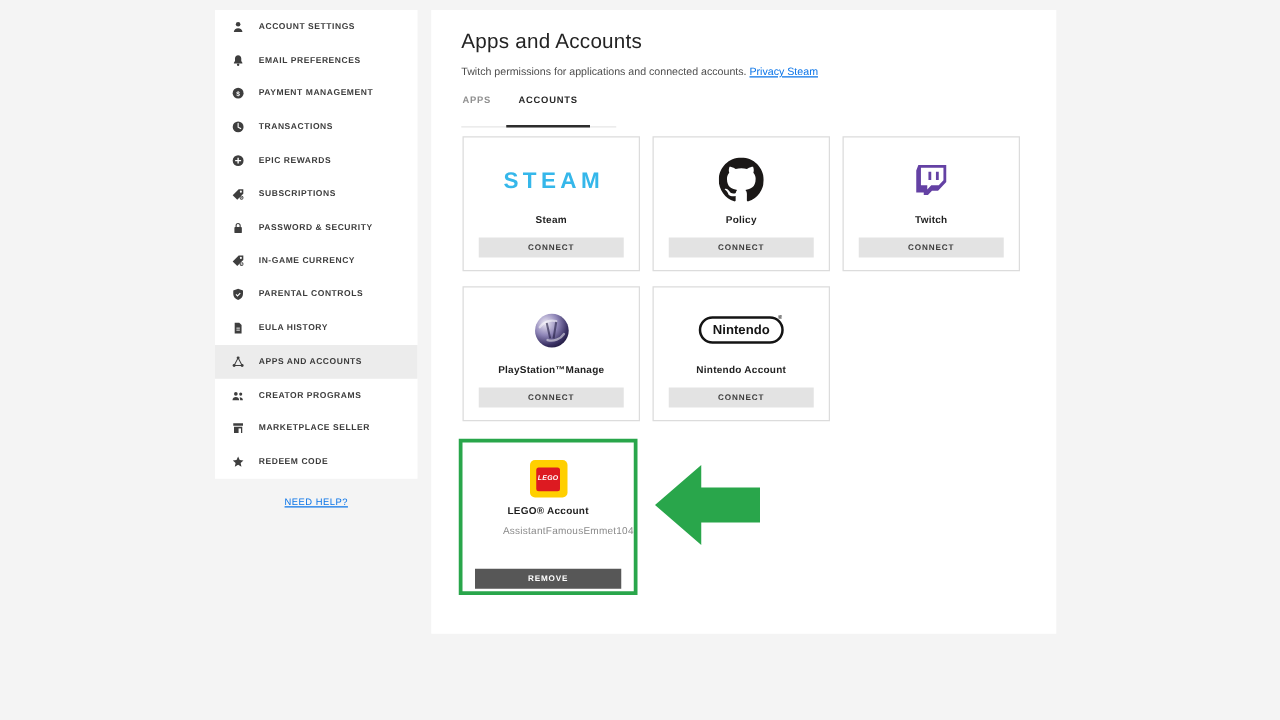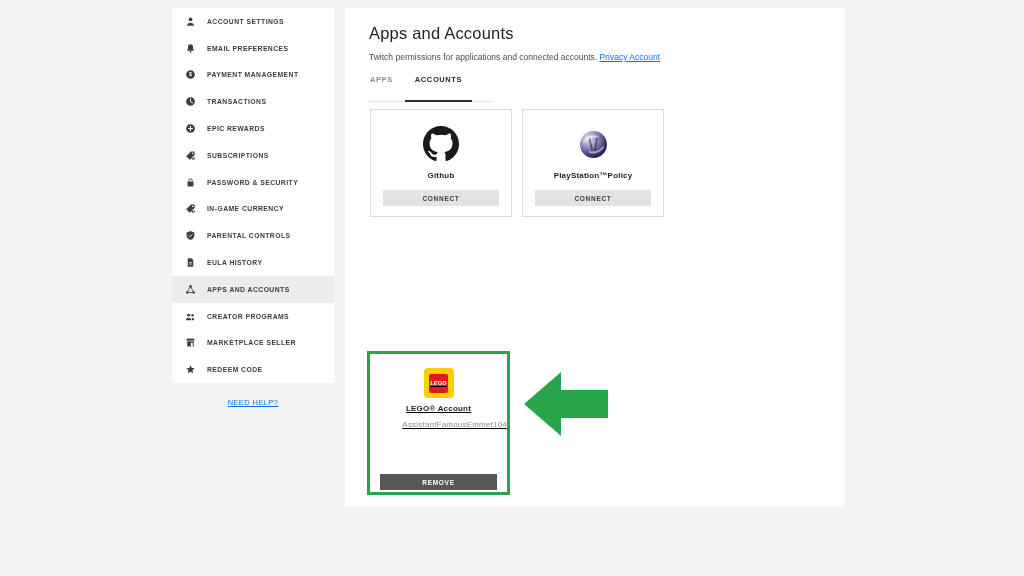--- a/index.html
+++ b/index.html
@@ -42,22 +42,22 @@
   .nintendo-pill{position:relative;border:2.5px solid #141414;border-radius:999px;padding:4px 9px;
                  font-size:10.5px;font-weight:700;color:#141414;line-height:1;}
   .nintendo-reg{position:absolute;right:-1px;top:-3px;font-size:4.5px;font-weight:700;}
   .lego-outer{width:30px;height:30px;background:#ffcf00;border-radius:4px;
               display:flex;align-items:center;justify-content:center;}
   .lego-inner{width:19px;height:19px;background:#dd1a21;border-radius:2px;
               display:flex;align-items:center;justify-content:center;}
   .lego-text{color:#fff;font-size:5.5px;font-weight:700;font-style:italic;letter-spacing:.2px;}
 
   
-  .lego-wrap{position:absolute;left:22px;top:343px;width:143px;height:144px;
-             border:3px solid #29a64b;background:#fff;box-sizing:border-box;text-decoration:underline;}
+  .lego-wrap{position:absolute;left:22px;top:343px;width:143px;height:125px;
+             border:3px solid #29a64b;background:#fff;box-sizing:border-box;}
   .lego-card{position:relative;width:100%;height:100%;}
   .lego-card .logo-zone{height:38px;margin-top:10px;}
   .username{margin-top:7px;text-align:right;font-size:8px;color:#8a8a8a;letter-spacing:.2px;}
   .lego-card .card-btn{bottom:12px;left:10px;right:10px;}
 
   
   .arrow{position:absolute;left:524px;top:371px;}
 </style>
 </head>
 <body>
@@ -217,63 +217,89 @@
 
   <div class="need-help">
     <a>NEED HELP?</a>
   </div>
 
   <div class="main">
     <div class="main-inner">
       <div class="page-title">Apps and Accounts</div>
       <div class="subtitle">
         <span>Twitch permissions for applications and connected accounts.</span>
-        <a>Privacy Account</a>
+        <a>Privacy Steam</a>
       </div>
       <div class="tabs">
         <div class="tab">APPS</div>
         <div class="tab active">ACCOUNTS</div>
       </div>
     </div>
 
     <div class="grid">
 
+      <div class="card">
+        <div class="logo-zone">
+          <div class="steam-text">STEAM</div>
+        </div>
+        <div class="card-name">Steam</div>
+        <button class="card-btn">CONNECT</button>
+      </div>
 
       <div class="card">
         <div class="logo-zone">
           <svg width="36" height="36" viewBox="0 0 24 24">
               <path fill="#1b1817" fill-rule="evenodd" clip-rule="evenodd" d="M12 0C5.37 0 0 5.37 0 12c0 5.31 3.435 9.795 8.205 11.385.6.105.825-.255.825-.57 0-.285-.015-1.23-.015-2.235-3.015.555-3.795-.735-4.035-1.41-.135-.345-.72-1.41-1.23-1.695-.42-.225-1.02-.78-.015-.795.945-.015 1.62.87 1.845 1.23 1.08 1.815 2.805 1.305 3.495.99.105-.78.42-1.305.765-1.605-2.67-.3-5.46-1.335-5.46-5.925 0-1.305.465-2.385 1.23-3.225-.12-.3-.54-1.53.12-3.18 0 0 1.005-.315 3.3 1.23.96-.27 1.98-.405 3-.405s2.04.135 3 .405c2.295-1.56 3.3-1.23 3.3-1.23.66 1.65.24 2.88.12 3.18.765.84 1.23 1.905 1.23 3.225 0 4.605-2.805 5.625-5.475 5.925.435.375.81 1.095.81 2.22 0 1.605-.015 2.895-.015 3.3 0 .315.225.69.825.57A12.02 12.02 0 0 0 24 12c0-6.63-5.37-12-12-12z"></path>
             </svg>
         </div>
-        <div class="card-name">Github</div>
-        <button class="card-btn">CONNECT</button>
-      </div>
-
+        <div class="card-name">Policy</div>
+        <button class="card-btn">CONNECT</button>
+      </div>
+
+      <div class="card">
+        <div class="logo-zone">
+          <svg width="32" height="32" viewBox="0 0 24 24">
+              <path fill="#6441a4" d="M4.265 3L3 6.236v13.223h4.502V21h2.531l2.392-2.541h3.658l4.917-5.222V3H4.265zm15.052 9.105l-2.813 2.988h-4.502l-2.392 2.541v-2.541H5.813V4.682h13.504v7.423zM16.505 7.04v4.904h-1.687V7.04h1.687zm-4.502 0v4.904h-1.687V7.04h1.687z"></path>
+            </svg>
+        </div>
+        <div class="card-name">Twitch</div>
+        <button class="card-btn">CONNECT</button>
+      </div>
 
 
       <div class="card">
         <div class="logo-zone">
           <svg width="33" height="33" viewBox="0 0 24 24">
             <defs>
                 <radialGradient id="psg" cx="32%" cy="28%" r="80%">
               <stop offset="0%" stop-color="#ece8f5"></stop>
                   <stop offset="45%" stop-color="#8f86b8"></stop>
                   <stop offset="80%" stop-color="#3c3366"></stop>
                   <stop offset="100%" stop-color="#201a40"></stop>
             </radialGradient>
               </defs>
             <circle cx="12" cy="12" r="9.8" fill="url(#psg)"></circle>
             <path d="M5 10c2-3 6-4.5 9.5-3.5M19 14c-2 3-6 4.5-9.5 3.5" stroke="#ffffff" stroke-width="1.4" fill="none" opacity=".5" stroke-linecap="round"></path>
             <path d="M9 7.5l2 9M14.5 7l-1.5 9.5" stroke="#201a40" stroke-width="1.2" fill="none" opacity=".6"></path>
           </svg>
         </div>
-        <div class="card-name">PlayStation™Policy</div>
-        <button class="card-btn">CONNECT</button>
-      </div>
-
+        <div class="card-name">PlayStation™Manage</div>
+        <button class="card-btn">CONNECT</button>
+      </div>
+
+      <div class="card">
+        <div class="logo-zone">
+          <div class="nintendo-pill">
+            <span>Nintendo</span>
+            <span class="nintendo-reg">®</span>
+          </div>
+        </div>
+        <div class="card-name">Nintendo Account</div>
+        <button class="card-btn">CONNECT</button>
+      </div>
     </div>
 
     <div class="lego-wrap">
       <div class="lego-card">
         <div class="logo-zone">
           <div class="lego-outer">
             <div class="lego-inner">
               <span class="lego-text">LEGO</span>
             </div>
           </div>

